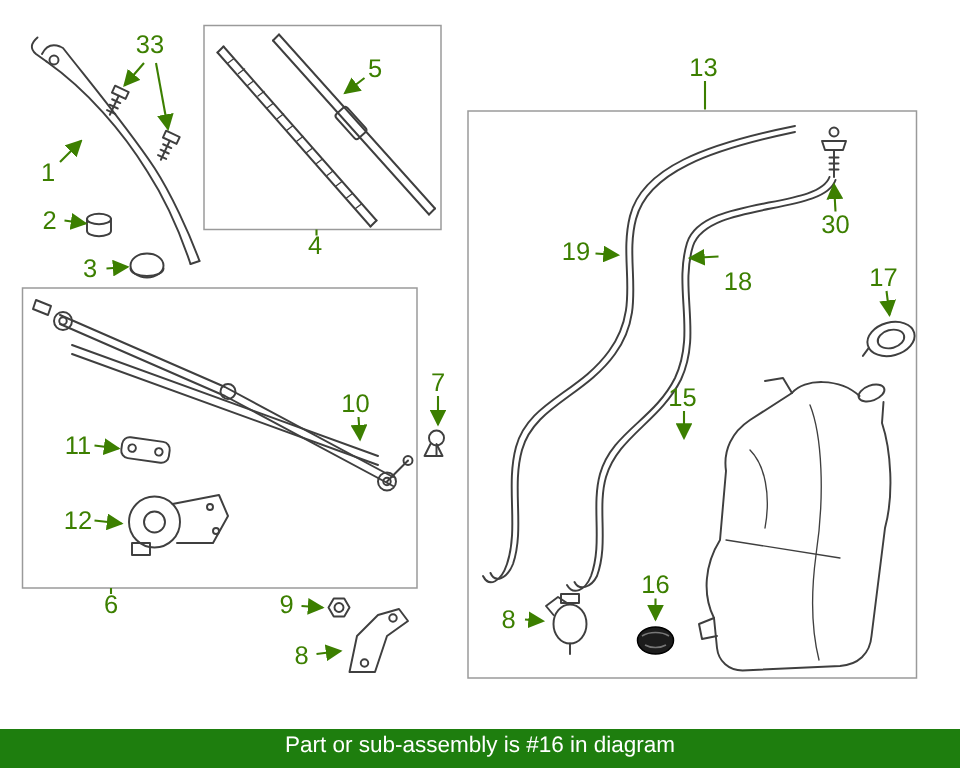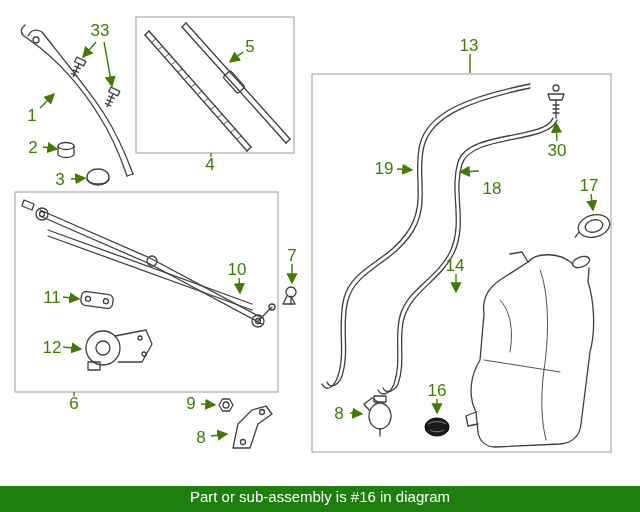--- a/index.html
+++ b/index.html
@@ -212,21 +212,21 @@
   <div class="plabel" style="left:210px;top:164px">4</div>
   <div class="plabel" style="left:250px;top:46px">5</div>
   <div class="plabel" style="left:74px;top:403px">6</div>
   <div class="plabel" style="left:292px;top:255px">7</div>
   <div class="plabel" style="left:201px;top:437px">8</div>
   <div class="plabel" style="left:191px;top:403px">9</div>
   <div class="plabel" style="left:237px;top:269px">10</div>
   <div class="plabel" style="left:52px;top:297px">11</div>
   <div class="plabel" style="left:52px;top:347px">12</div>
   <div class="plabel" style="left:469px;top:45px">13</div>
-  <div class="plabel" style="left:455px;top:265px">14</div>
+  <div class="plabel" style="left:455px;top:265px">15</div>
   <div class="plabel" style="left:339px;top:413px">8</div>
   <div class="plabel" style="left:437px;top:390px">16</div>
   <div class="plabel" style="left:589px;top:185px">17</div>
   <div class="plabel" style="left:492px;top:188px">18</div>
   <div class="plabel" style="left:384px;top:168px">19</div>
   <div class="plabel" style="left:557px;top:150px">30</div>
   <div class="plabel" style="left:100px;top:30px">33</div>
 
   <div class="banner">
     <div>Part or sub-assembly is #16 in diagram</div>

